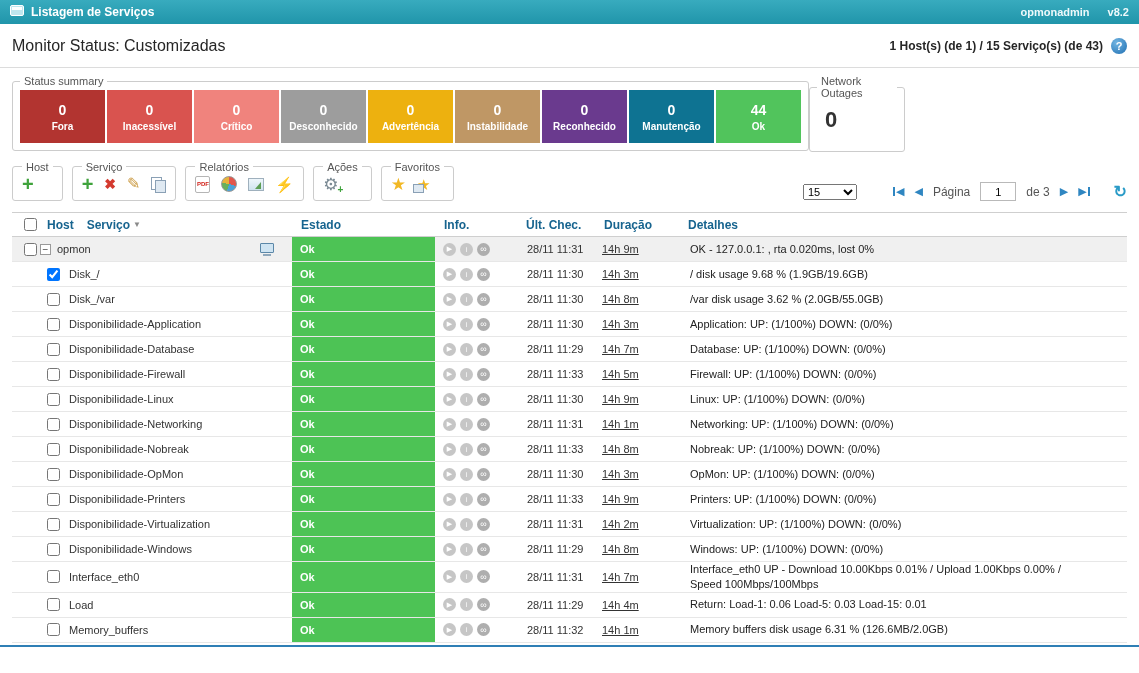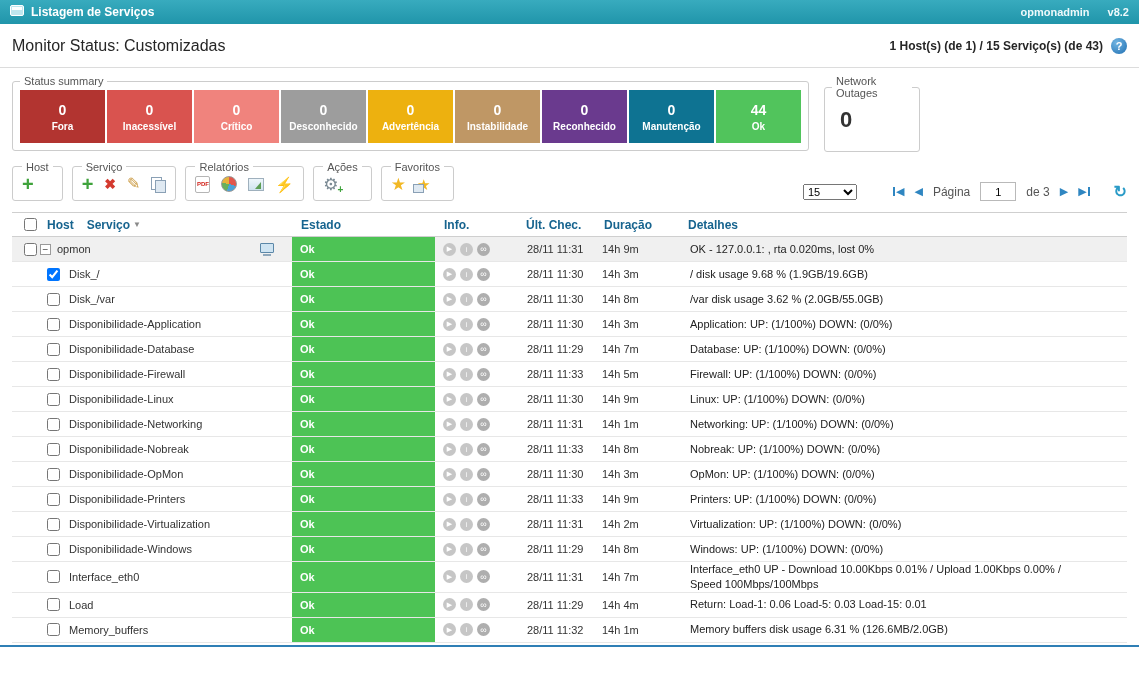--- a/index.html
+++ b/index.html
@@ -24,21 +24,21 @@
 
 
 .header-bar { display:flex; justify-content:space-between; align-items:center; padding:13px 12px 12px; border-bottom:1px solid #dcdcdc; }
 .page-title { font-size:16px; color:#262626; }
 .header-right { display:flex; align-items:center; gap:8px; font-size:12px; font-weight:bold; color:#262626; }
 .help-icon { width:16px; height:16px; border-radius:50%; color:#fff; font-size:11px; font-weight:bold;
   background:radial-gradient(circle at 35% 30%, #72b5e2, #1f6fb2);
   display:flex; align-items:center; justify-content:center; cursor:pointer; }
 
 
-.summary-row { display:flex; gap:15px; padding:7px 12px 0; align-items:flex-start; }
+.summary-row { display:flex; padding:7px 12px 0; align-items:flex-start; }
 fieldset { border:1px solid #cccccc; border-radius:3px; margin:0; padding:3px 7px 7px; background:#fff; }
 legend { font-size:11px; color:#555; padding:0 4px; }
 .status-boxes { display:flex; gap:2px; }
 .status-box { width:85px; height:53px; display:flex; flex-direction:column; align-items:center; justify-content:center; gap:3px; color:#fff; font-weight:bold; cursor:pointer; }
 .status-count { font-size:14px; }
 .status-label { font-size:10px; }
 .outages-fieldset { width:96px; height:77px; }
 .outage-count { font-size:22px; font-weight:bold; color:#333; padding:5px 2px 2px 8px; }
 
 
@@ -94,21 +94,21 @@
 .svc-name { cursor:pointer; }
 .pc-icon { width:14px; height:13px; margin-left:auto; margin-right:18px; position:relative; cursor:pointer; }
 .pc-icon::before { content:""; position:absolute; left:0; right:0; top:0; bottom:3px; border:1px solid #5b87a8; background:#cfe4f2; border-radius:1px; }
 .pc-icon::after { content:""; position:absolute; left:3px; right:3px; bottom:0; height:2px; background:#8fa8bc; }
 .c-estado { color:#fff; font-weight:bold; padding-left:8px; }
 .c-info { padding-left:8px; gap:4px; }
 .info-dot { width:13px; height:13px; border-radius:50%; background:#c6c6c6; color:#fff; font-size:7px;
   display:inline-flex; align-items:center; justify-content:center; cursor:pointer; flex:none; }
 .info-dot.link { background:#aeaeae; font-size:9px; }
 .c-ult { padding-left:10px; }
-.c-dur { padding-left:7px; }
+.c-dur { padding-left:7px;text-decoration:underline; }
 .c-det { padding-left:11px; padding-right:40px; color:#222; line-height:1.35; }
 .bottom-line { border-top:2px solid #2f7fb5; margin-top:2px; }
 </style>
 </head>
 <body>
 
 <div class="topbar">
   <div class="topbar-left">
     <span class="app-icon"></span>
     <span class="topbar-title">Listagem de Serviços</span>

